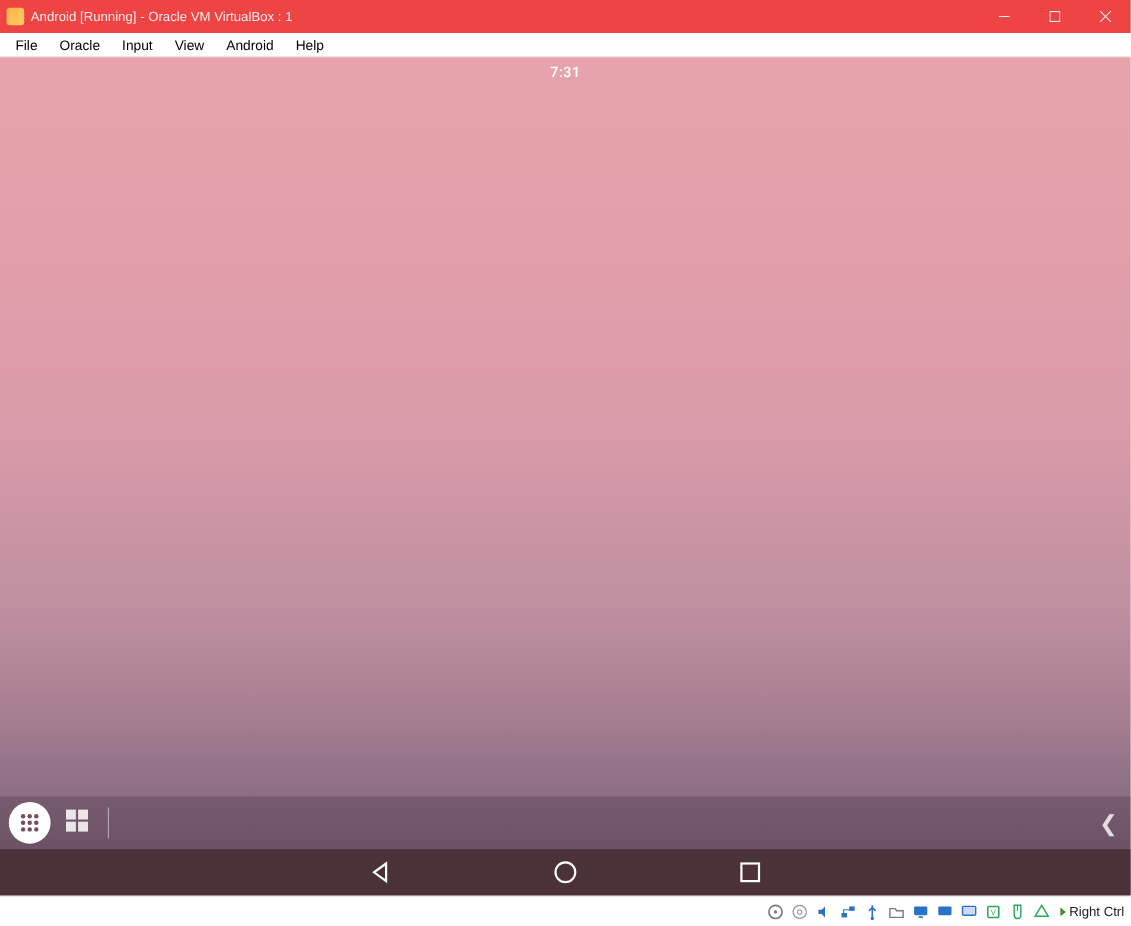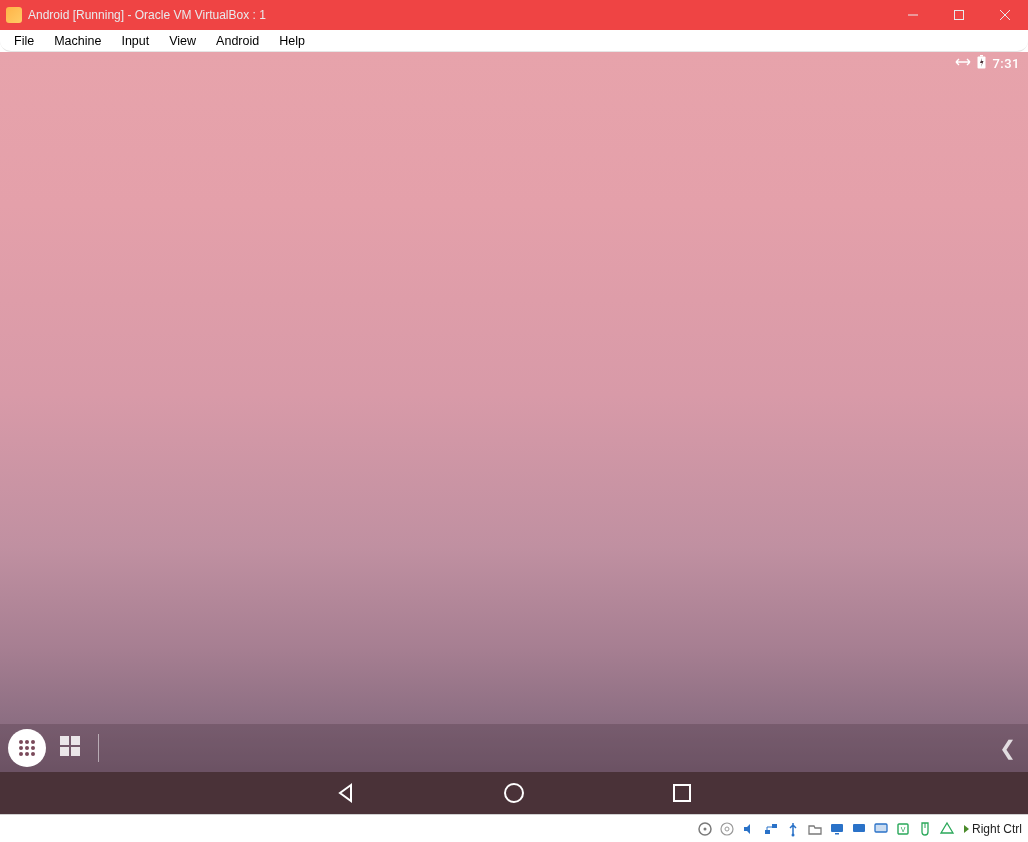--- a/index.html
+++ b/index.html
@@ -33,21 +33,20 @@
 
   .menubar {
     height: 22px;
     background: #ffffff;
     display: flex;
     align-items: center;
     font-size: 12.5px;
     color: #000;
     padding: 0 4px;
     border-bottom: 1px solid #e6e6e6;
-    border-radius: 11px;
   }
   .menubar .menu-item { padding: 2px 10px; }
 
   
   .guest {
     position: relative;
     width: 1028px;
     height: 762px; 
     background: linear-gradient(180deg,
       #e7a3ab 0%,
@@ -64,20 +63,21 @@
   .android-status {
     position: absolute; top: 0; left: 0; right: 0;
     height: 22px;
     display: flex; align-items: center; justify-content: flex-end;
     padding: 0 8px 0 8px;
     color: #fff;
     font-size: 13px;
     font-family: Roboto, "Segoe UI", sans-serif;
     font-weight: 500;
     gap: 6px;
+    flex-direction: column;
   }
   .android-status svg { fill: #fff; }
   .android-status .clock { letter-spacing: .5px; }
 
   
   .taskbar {
     position: absolute; left: 0; right: 0;
     bottom: 42px;
     height: 48px;
     background: rgba(60,40,50,0.25);
@@ -161,21 +161,21 @@
   <div class="win-btn close">
     <svg width="10" height="10">
         <line x1="0" y1="0" x2="10" y2="10"></line>
         <line x1="10" y1="0" x2="0" y2="10"></line>
       </svg>
   </div>
 </div>
 
 <div class="menubar">
   <div class="menu-item">File</div>
-  <div class="menu-item">Machine</div>
+  <div class="menu-item">Oracle</div>
   <div class="menu-item">Input</div>
   <div class="menu-item">View</div>
   <div class="menu-item">Android</div>
   <div class="menu-item">Help</div>
 </div>
 
 <div class="guest">
 
   <div class="android-status">
     <span>

